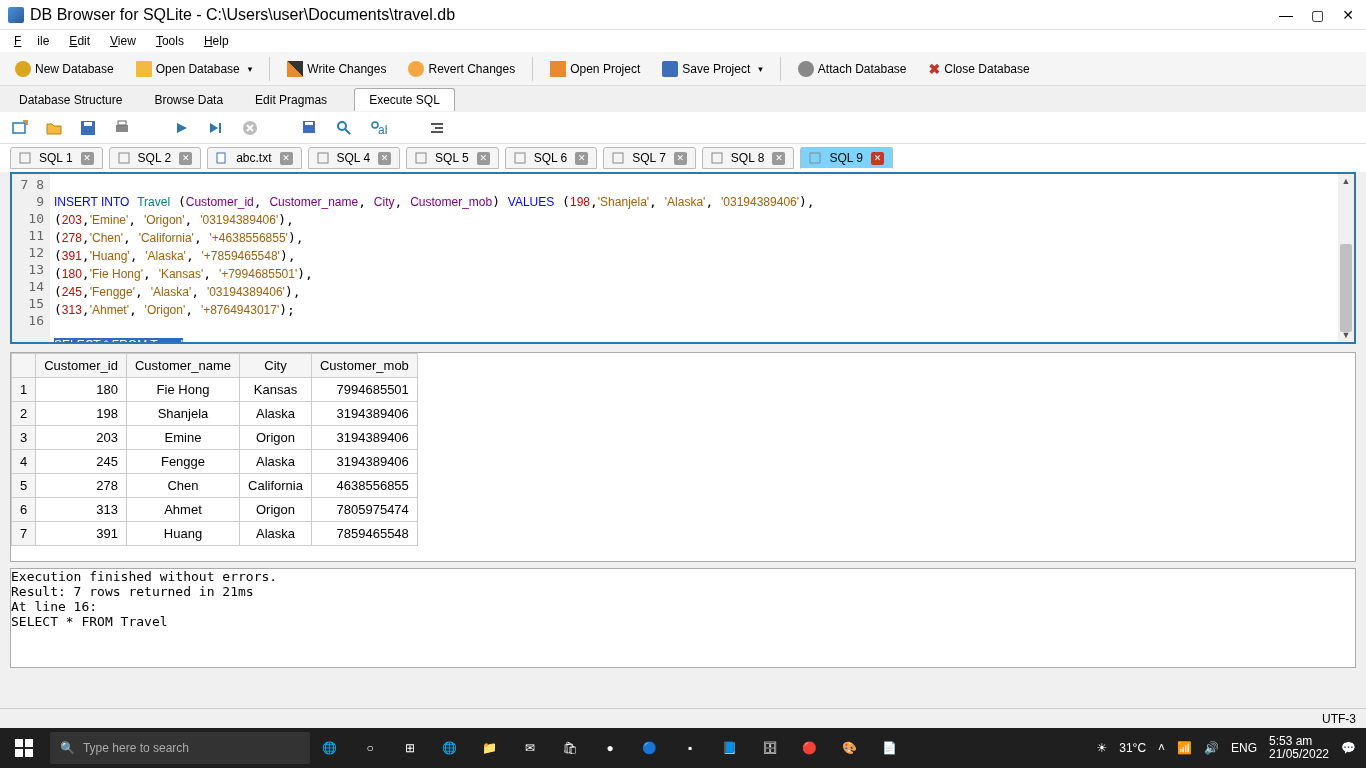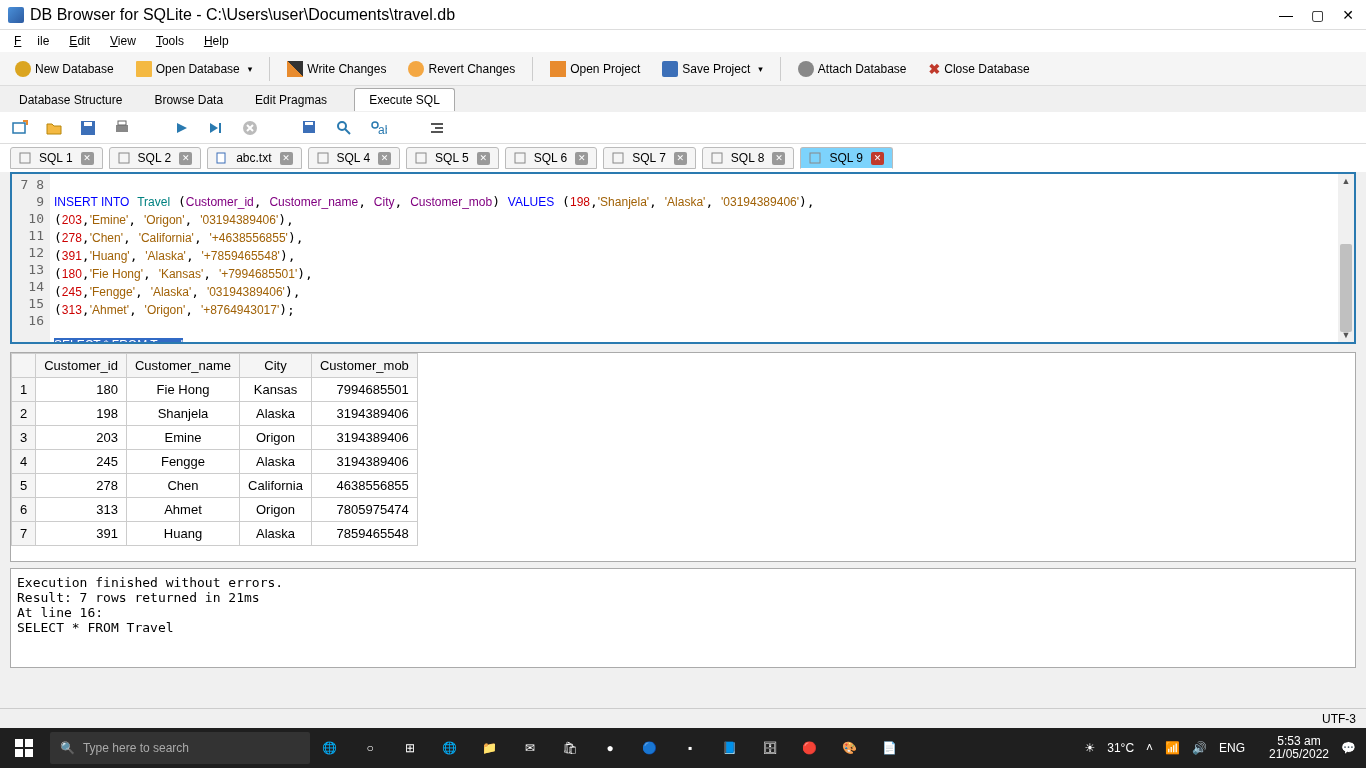--- a/index.html
+++ b/index.html
@@ -47,28 +47,28 @@
 .hl * { color: #fff !important; }
 .scrollbar-v { position: absolute; right: 0; top: 0; bottom: 0; width: 16px; background: #f0f0f0; }
 .scrollbar-v .thumb { position: absolute; left: 2px; right: 2px; top: 70px; height: 88px; background: #c0c0c0; border-radius: 2px; }
 .scrollbar-v .arr { position: absolute; left: 0; right: 0; height: 14px; display:flex; align-items:center; justify-content:center; font-size:9px; color:#555;}
 .results { margin: 8px 10px 0 10px; border: 1px solid #aaa; background: #fff; height: 210px; overflow: hidden; }
 .results table { border-collapse: collapse; }
 .results th, .results td { border: 1px solid #ccc; padding: 4px 8px; text-align: center; font-size: 13px; }
 .results th { background: #f5f5f5; font-weight: normal; text-align: center; }
 .results .rh { background: #f5f5f5; text-align: center; width: 24px; }
 .results td.num-cell { text-align: right; }
-.log { margin: 6px 10px 0 10px; border: 1px solid #aaa; background: #fff; height: 100px; padding: 6px; font-family: Consolas, monospace; font-size: 13px; line-height: 15px; white-space: pre; }
+.log { margin: 6px 10px 0 10px; border: 1px solid #aaa; background: #fff; height: 100px; font-family: Consolas, monospace; font-size: 13px; line-height: 15px; white-space: pre; }
 .statusbar { position: absolute; bottom: 40px; left: 0; right: 0; height: 20px; background: #f0f0f0; display: flex; justify-content: flex-end; align-items: center; padding: 0 10px; border-top: 1px solid #ccc; font-size: 11px; }
 .taskbar { position: absolute; bottom: 0; left: 0; right: 0; height: 40px; background: #1f1f1f; display: flex; align-items: center; color: #fff; }
 .taskbar .start { width: 48px; height: 40px; display: flex; align-items: center; justify-content: center; }
 .taskbar .search { background: #333; height: 32px; width: 260px; display: flex; align-items: center; padding: 0 10px; gap: 8px; color: #aaa; border-radius: 2px; margin-left: 2px; }
 .taskbar .tray { margin-left: auto; display: flex; align-items: center; gap: 12px; padding: 0 10px; font-size: 11px; }
 .taskbar .tbicon { width: 28px; height: 28px; border-radius: 4px; margin: 0 6px; cursor:pointer; display:flex; align-items:center; justify-content:center; }
-.taskbar .clock { text-align: center; line-height: 13px; margin-left: 12px; }
+.taskbar .clock { text-align: left; line-height: 13px; }
 svg { display: block; }
 </style>
 </head>
 <body>
 
 <div class="titlebar">
   <span class="app-icon"></span>
   <span class="title">DB Browser for SQLite - C:\Users\user\Documents\travel.db</span>
   <div class="win-controls">
     <span>—</span>

